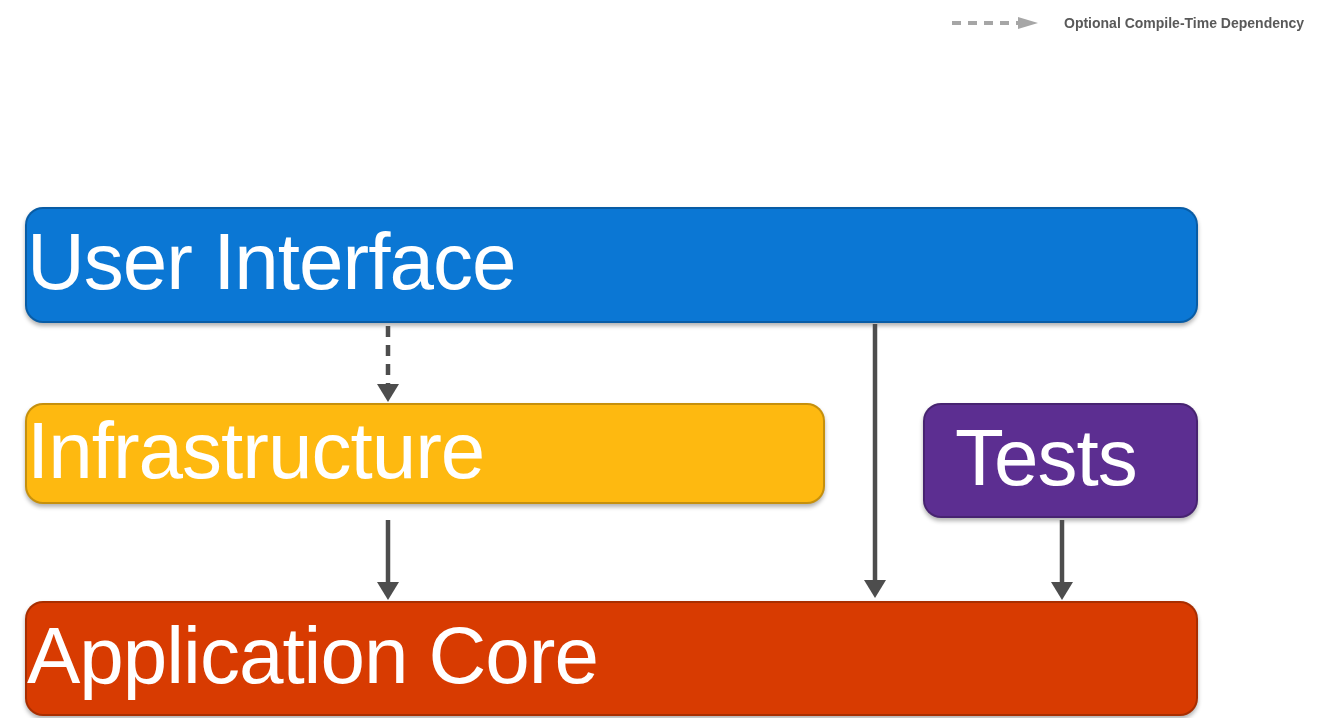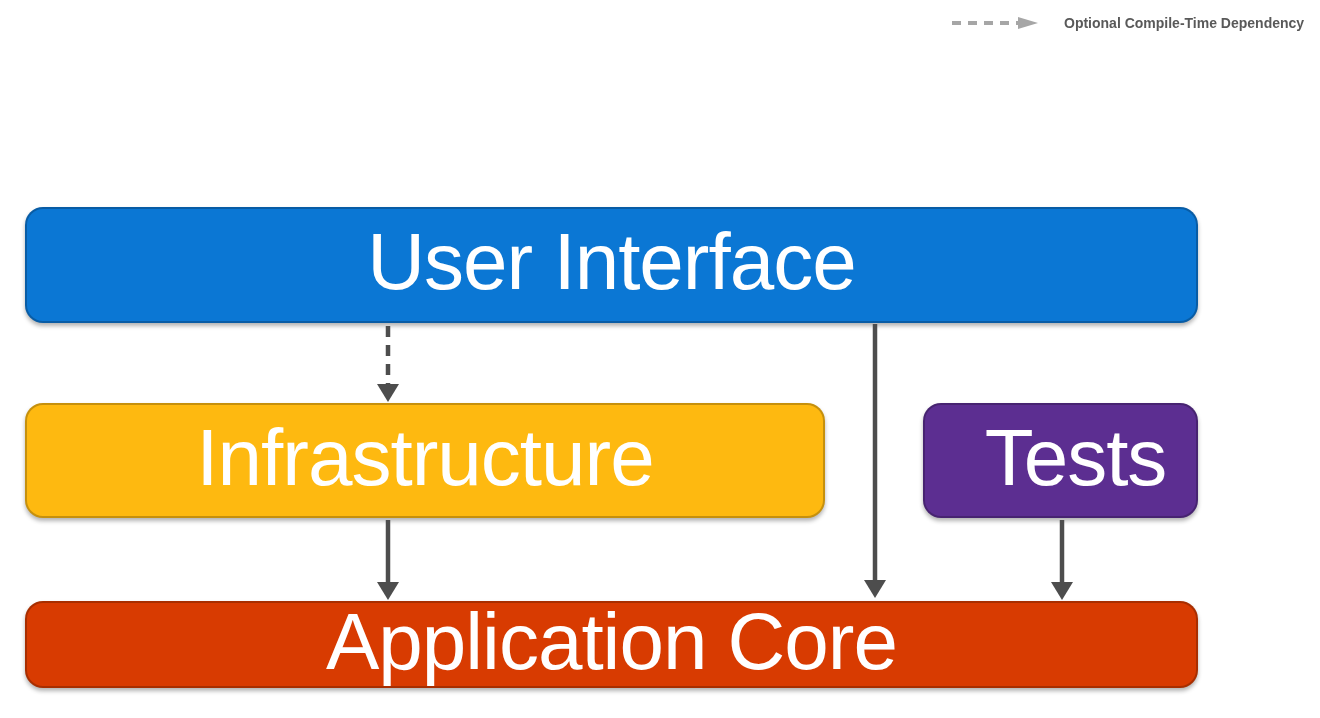--- a/index.html
+++ b/index.html
@@ -54,35 +54,35 @@
   }
 
   
   .box {
     position: absolute;
     border-radius: 18px;
     border: 2px solid rgba(0, 0, 0, 0.22);
     box-shadow: 0 3px 4px rgba(0, 0, 0, 0.30);
     display: flex;
     align-items: center;
-    justify-content: center;
+    justify-content: flex-start;
   }
   .box-label {
     font-size: 80px;
     font-weight: 300;
     letter-spacing: -1px;
     color: var(--box-text, #ffffff);
     white-space: nowrap;
     line-height: 1;
     padding-bottom: 6px;
   }
   .box-ui    { left: 25px;  top: 207px; width: 1173px; height: 116px; }
-  .box-infra { left: 25px;  top: 403px; width: 800px;  height: 115px; }
+  .box-infra { left: 25px;  top: 403px; width: 800px;  height: 101px; }
   .box-tests { left: 923px; top: 403px; width: 275px;  height: 115px; padding-left: 30px; }
-  .box-core  { left: 25px;  top: 601px; width: 1173px; height: 87px; }
+  .box-core  { left: 25px;  top: 601px; width: 1173px; height: 115px; }
 
   
   .arrows {
     position: absolute;
     left: 0; top: 0;
     width: 1320px;
     height: 718px;
     pointer-events: none;
   }
   .arrow-line   { stroke: var(--arrow, #4d4d4d); stroke-width: 4.5; fill: none; }

